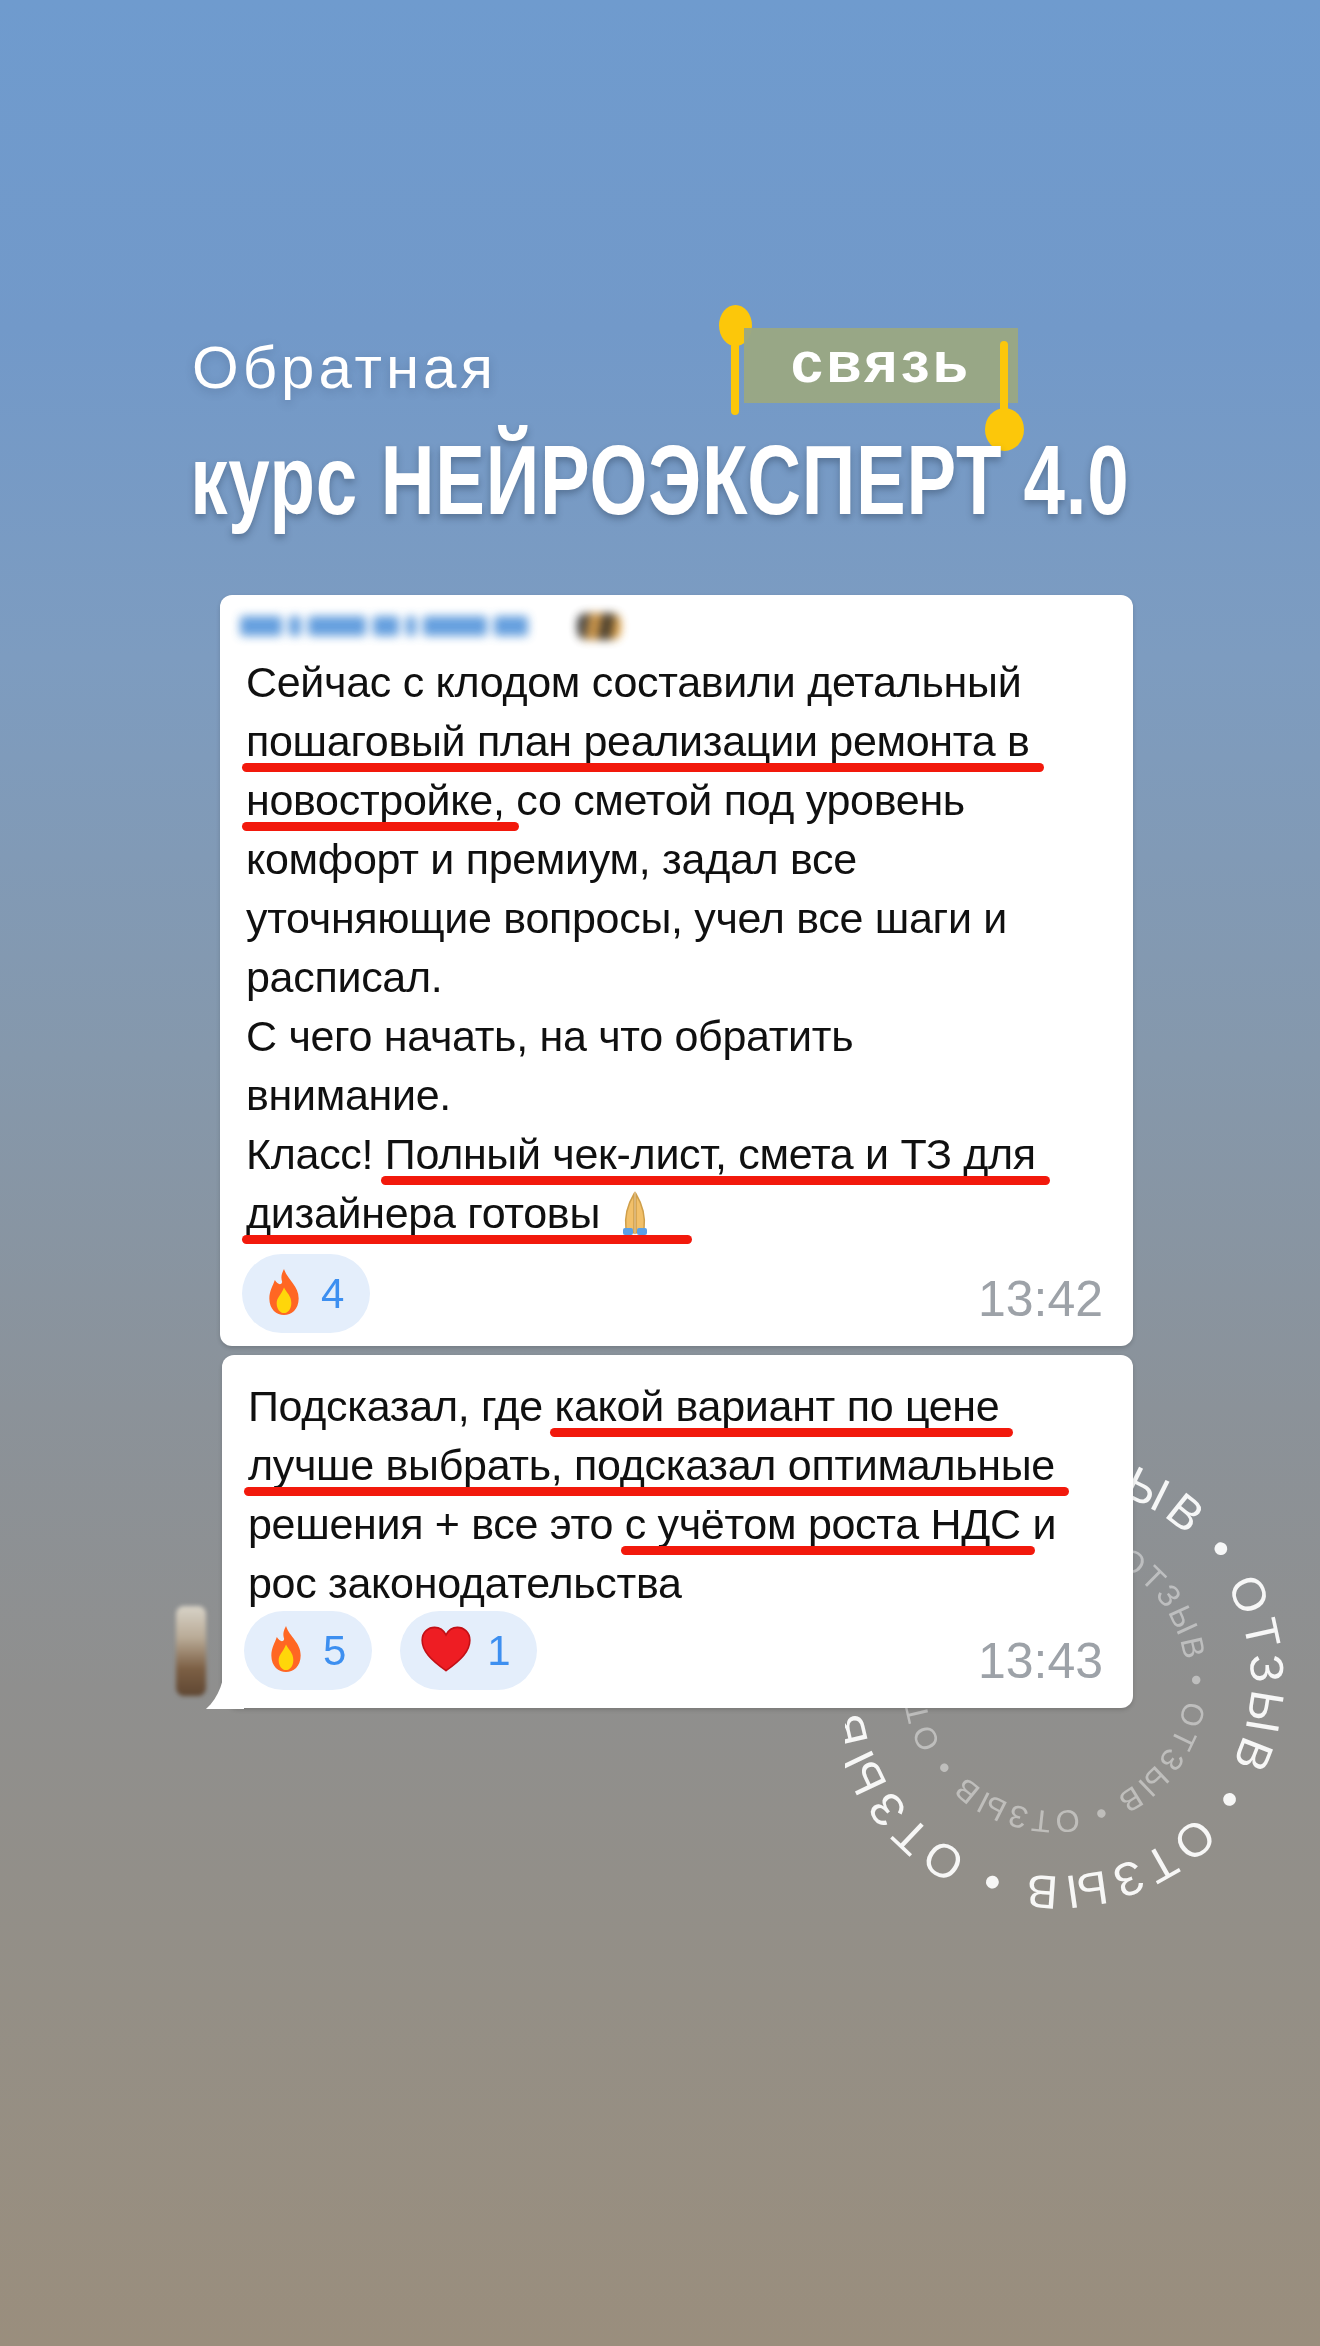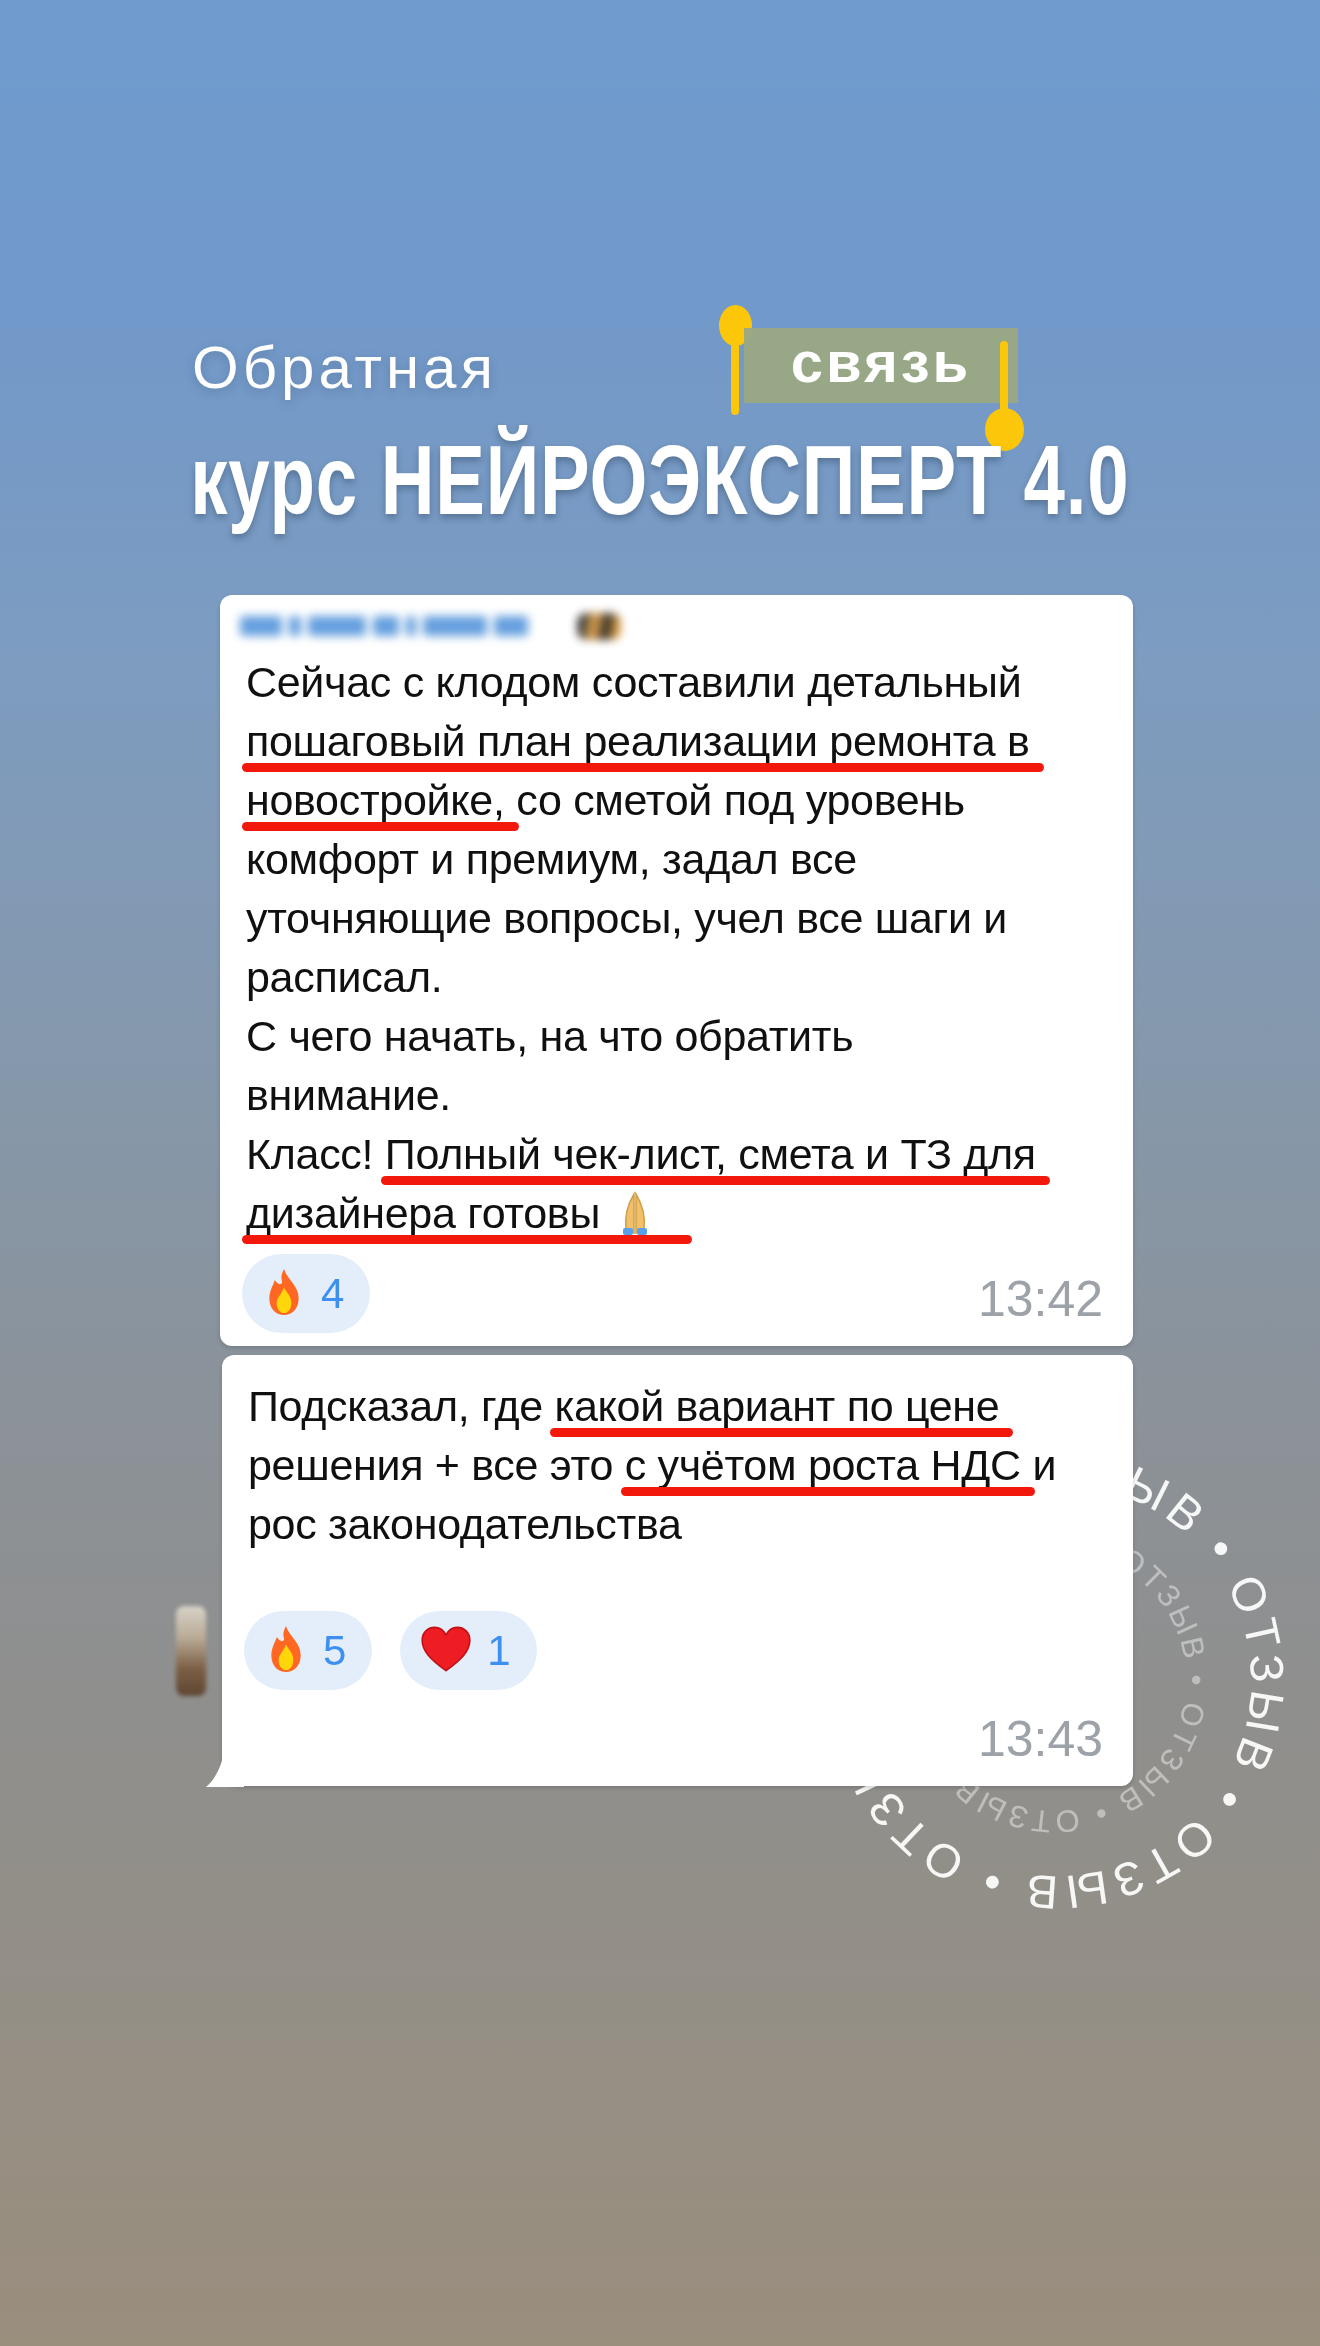--- a/index.html
+++ b/index.html
@@ -20,21 +20,21 @@
   .subtitle{position:absolute;left:0;right:0;top:424px;text-align:center;white-space:nowrap;}
   .sub-scale{display:inline-block;transform:scaleX(.76);transform-origin:center;font-size:98px;font-weight:700;
     color:#fff;letter-spacing:1px;text-shadow:0 4px 9px rgba(30,45,70,.35);}
   .sub-main{margin-left:30px;}
   
   .ring{position:absolute;left:845px;top:1450px;z-index:1;}
   .ring text{font-family:"Liberation Sans",sans-serif;font-weight:300;fill:#fff;}
   
   .bubble{position:absolute;background:#fff;border-radius:12px;box-shadow:0 2px 4px rgba(0,0,0,.16);z-index:2;}
   #b1{left:220px;top:595px;width:913px;height:751px;}
-  #b2{left:222px;top:1355px;width:911px;height:431px;border-bottom-left-radius:18px;}
+  #b2{left:222px;top:1355px;width:911px;height:353px;border-bottom-left-radius:18px;}
   .tail{position:absolute;left:-18px;bottom:-1px;}
   .name-row{position:absolute;left:20px;top:16px;width:300px;height:30px;display:flex;align-items:center;gap:7px;
     filter:blur(5px);opacity:.85;}
   .nb{height:20px;background:#4b8fd9;border-radius:3px;}
   .name-emoji{position:absolute;left:357px;top:18px;width:44px;height:27px;border-radius:9px;opacity:.9;
     background:linear-gradient(100deg,#2b2b2b 15%,#e8a13c 40%,#151515 65%,#d9952f 88%);filter:blur(4px);}
   .msg{position:absolute;left:26px;right:26px;font-size:43px;line-height:59px;color:#101010;letter-spacing:-0.3px;}
   #b1 .msg{top:58px;}
   #b2 .msg{top:22px;}
   .m-line{white-space:pre;height:59px;}
@@ -131,20 +131,21 @@
     <div class="time">13:42</div>
   </div>
 
   <div class="bubble" id="b2">
     <svg class="tail" width="40" height="52" viewBox="0 0 40 52">
       <path d="M22 0 C21 22 15 41 2 52 L40 52 L40 0 Z" fill="#ffffff"></path>
     </svg>
 
     <div class="msg">
       <div class="m-line"><span>Подсказал, где </span><span class="u">какой вариант по цене</span></div>
+      <div class="m-line"><span class="u">лучше выбрать, подсказал оптимальные</span></div>
       <div class="m-line"><span>решения + все это </span><span class="u">с учётом роста НДС</span><span> и</span></div>
       <div class="m-line"><span>рос законодательства</span></div>
     </div>
 
     <div class="reactions">
       <div class="pill">
         <span><svg width="44" height="50" viewBox="0 0 24 27">
               <path d="M12 1 C14 7 20 10 20 17 C20 23 16 26 12 26 C8 26 4 23 4 17 C4 13 6 10 7 7 C8.5 9.5 10.5 10 11 8 C10 5 11 3 12 1 Z" fill="#ff6723"></path>
               <path d="M12 11 C13.5 14 16 15.5 16 19.5 C16 23 14 25 12 25 C10 25 8 23 8 19.5 C8 16.5 10.5 15 12 11 Z" fill="#ffd60a"></path>
             </svg></span>

